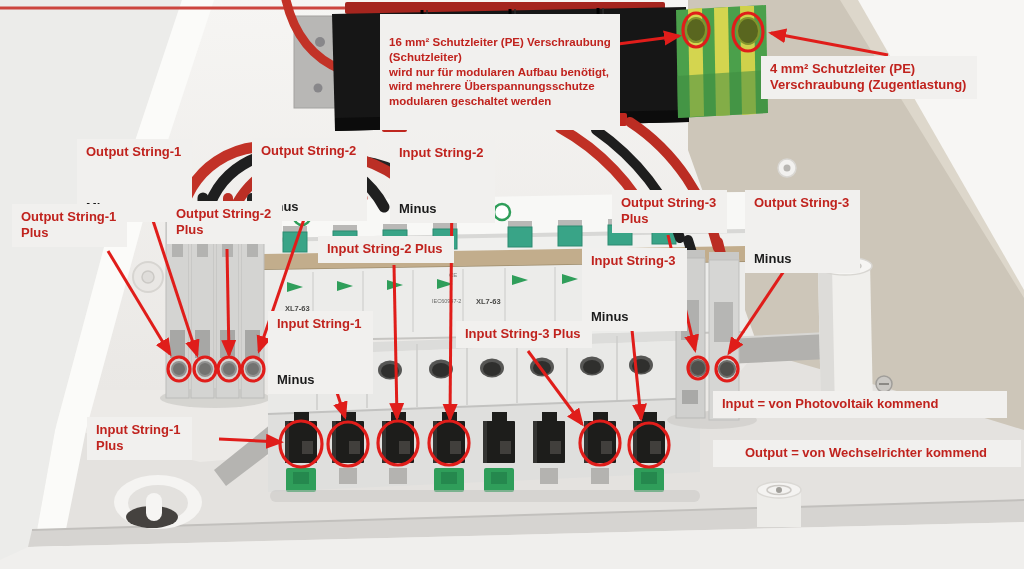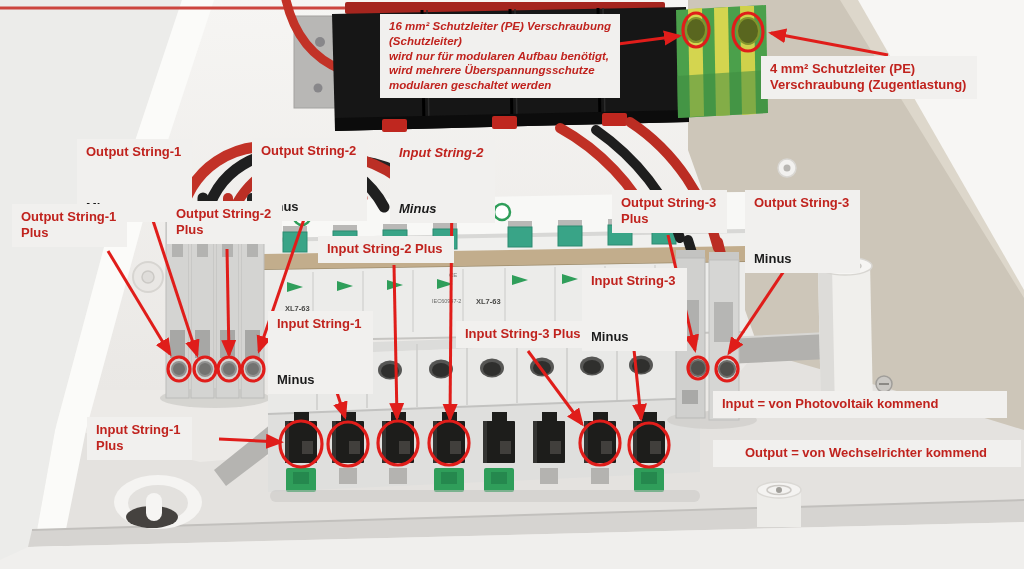--- a/index.html
+++ b/index.html
@@ -14,21 +14,21 @@
   svg.photo{position:absolute;left:0;top:0;z-index:1;}
   svg#overlay{position:absolute;left:0;top:0;z-index:5;pointer-events:none;}
   #overlay ellipse{fill:none;stroke:var(--annotation-red);stroke-width:3.2px;}
   #overlay line{stroke:var(--annotation-red);stroke-width:3px;}
   #callout-layer{position:absolute;left:0;top:0;width:100%;height:100%;z-index:6;pointer-events:none;}
   .callout{
     position:absolute;background:var(--label-bg);
     padding:5px 11px 6px 9px;font-weight:bold;font-size:13px;line-height:16px;
     white-space:nowrap;
   }
-  .callout.small{font-size:11.5px;line-height:14.8px;padding:5px 9px;font-style:italic;}
+  .callout.small{font-size:11.5px;line-height:14.8px;padding:21px 9px;}
   .callout .ln{display:block;}
   .callout .red{color:var(--label-red);}
   .callout .black{color:var(--label-black);margin-top:40px;}
   svg text{font-family:"Liberation Sans",sans-serif;}
 </style>
 </head>
 <body>
 
 <div class="stage" style="--annotation-red: #e01d1a; --label-red: #c0231e; --label-black: #1b1b1b; --label-bg: #f1f0ee; --pe-green: #4ba04b; --pe-yellow: #d4d54f; --breaker-handle-teal: #39a487; --breaker-accent-green: #2f9e5a; --cable-red: #c23227; --cable-black: #1f1f1f;">
 
@@ -380,21 +380,21 @@
         <span class="ln red">Verschraubung (Zugentlastung)</span>
       </div>
       <div class="callout" style="left: 77px; top: 139px;">
         <span class="ln red">Output String-1</span>
         <span class="ln black">Minus</span>
       </div>
       <div class="callout" style="left: 252px; top: 138px;">
         <span class="ln red">Output String-2</span>
         <span class="ln black">Minus</span>
       </div>
-      <div class="callout" style="left: 390px; top: 140px; font-style: italic;">
+      <div class="callout" style="left: 390px; top: 140px;">
         <span class="ln red">Input String-2</span>
         <span class="ln black">Minus</span>
       </div>
       <div class="callout" style="left: 12px; top: 204px;">
         <span class="ln red">Output String-1</span>
         <span class="ln red">Plus</span>
       </div>
       <div class="callout" style="left: 167px; top: 201px;">
         <span class="ln red">Output String-2</span>
         <span class="ln red">Plus</span>
@@ -403,21 +403,21 @@
         <span class="ln red">Input String-2 Plus</span>
       </div>
       <div class="callout" style="left: 612px; top: 190px;">
         <span class="ln red">Output String-3</span>
         <span class="ln red">Plus</span>
       </div>
       <div class="callout" style="left: 745px; top: 190px;">
         <span class="ln red">Output String-3</span>
         <span class="ln black">Minus</span>
       </div>
-      <div class="callout" style="left: 582px; top: 268px;">
+      <div class="callout" style="left: 582px; top: 248px;">
         <span class="ln red">Input String-3</span>
         <span class="ln black">Minus</span>
       </div>
       <div class="callout" style="left: 268px; top: 311px;">
         <span class="ln red">Input String-1</span>
         <span class="ln black">Minus</span>
       </div>
       <div class="callout" style="left: 456px; top: 321px;">
         <span class="ln red">Input String-3 Plus</span>
       </div>

